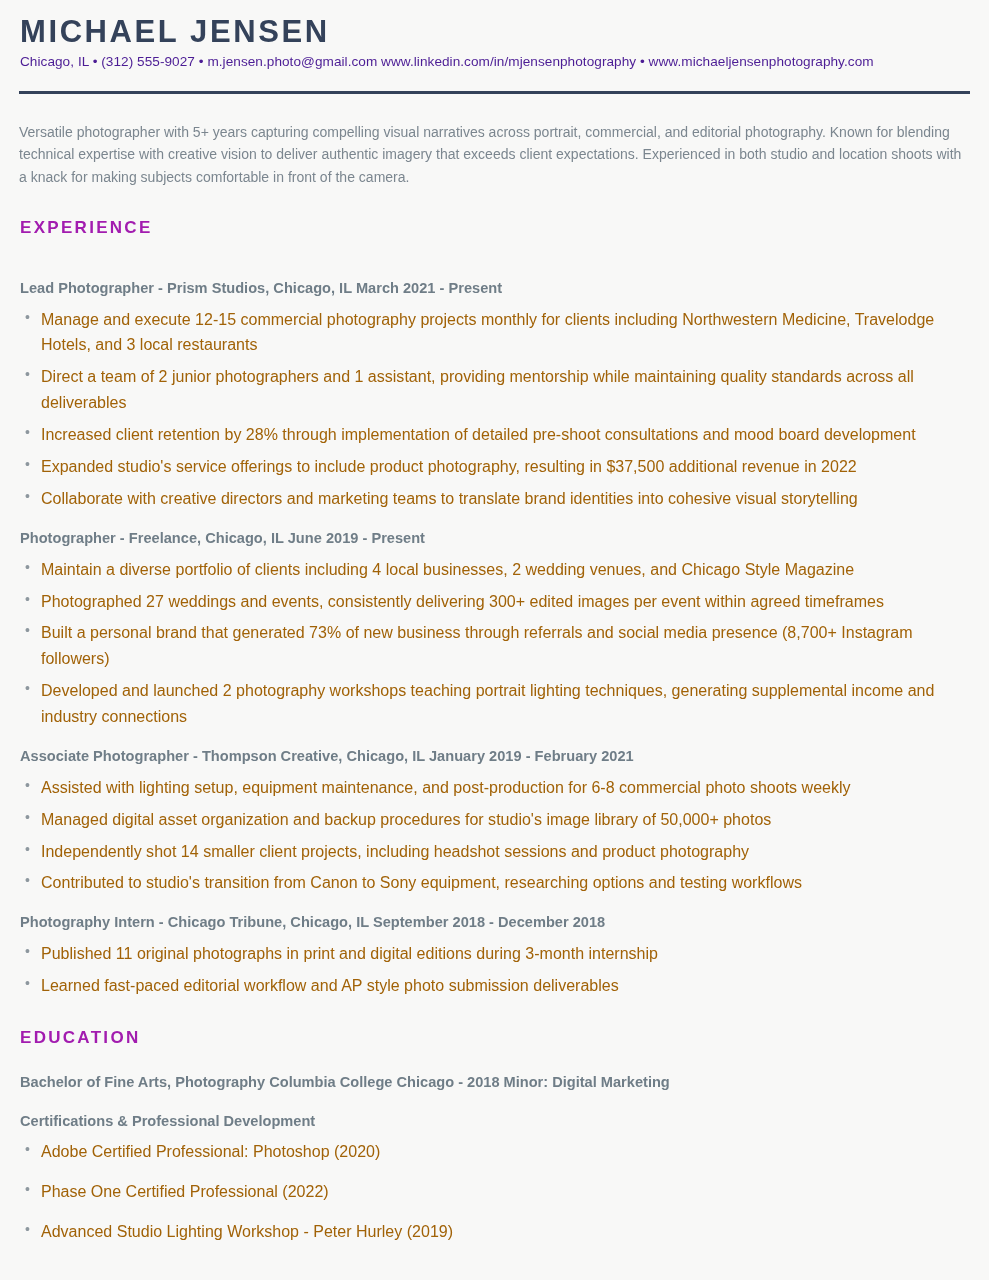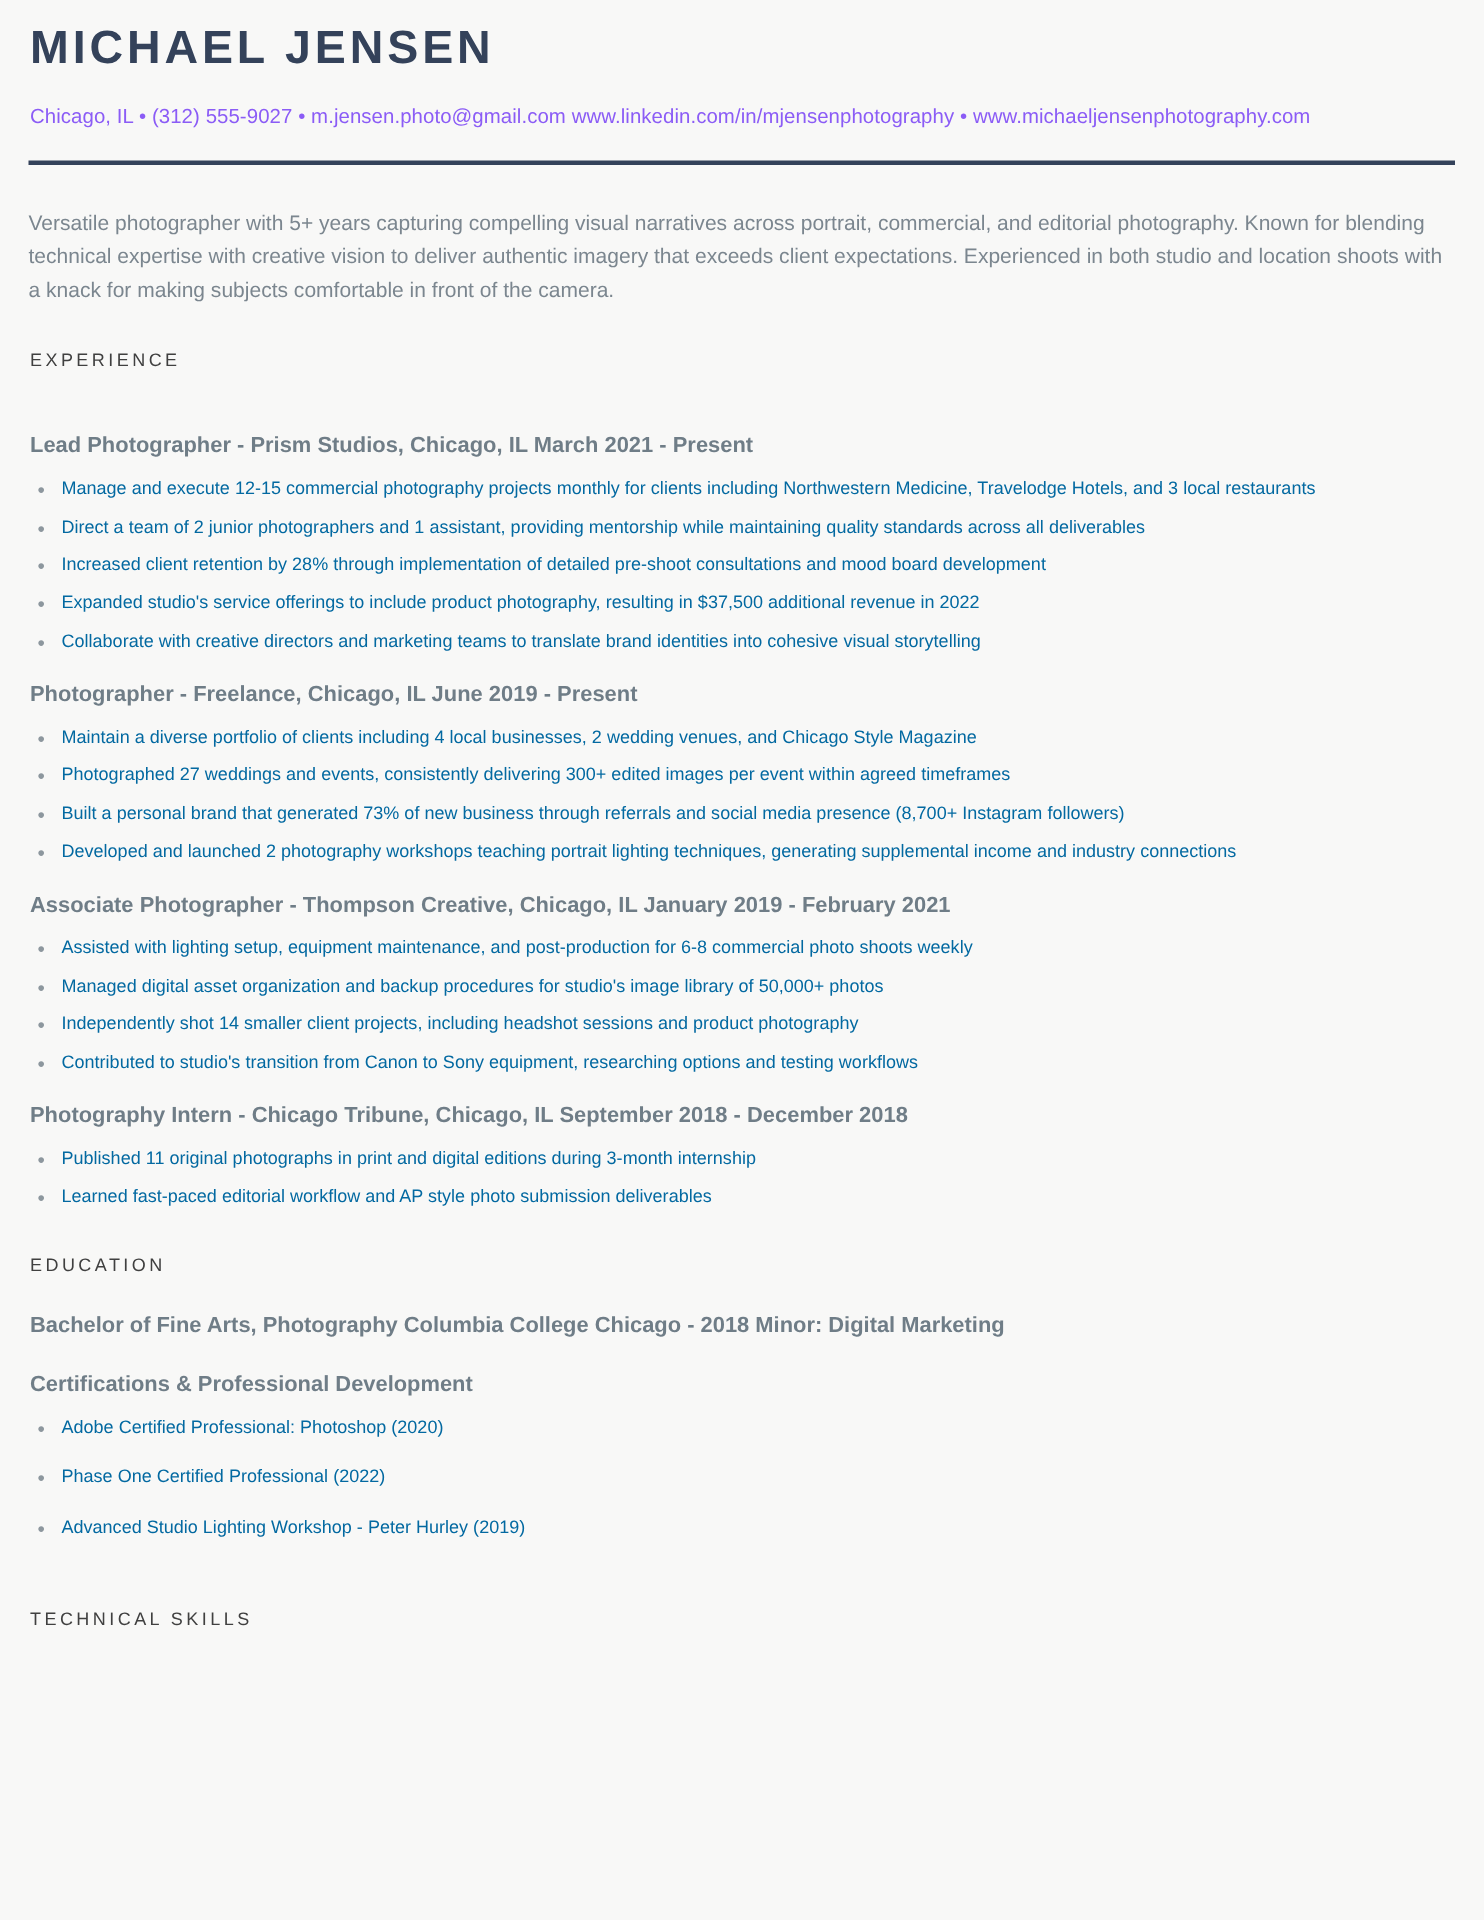--- a/index.html
+++ b/index.html
@@ -28,22 +28,21 @@
     font-size: 31px;
     font-weight: bold;
     letter-spacing: 2.6px;
     color: #34425a;
     margin: 0 0 0 1px;
     line-height: 1.25;
     font-family: "Liberation Sans", sans-serif;
   }
   .contact-line {
     font-size: 13.6px;
-    color: #8b5cf6;
-    margin-top: 16px;
+    color: #4c1d95;
     margin-left: 1px;
     line-height: 1.4;
     letter-spacing: 0.05px;
     white-space: nowrap;
   }
   .rule {
     height: 3px;
     background: #34425a;
     margin-top: 20px;
     margin-bottom: 0;
@@ -58,24 +57,24 @@
     color: #7b868f;
     max-width: 945px;
     letter-spacing: 0.01px;
   }
 
   
   .section {
     margin-top: 28px;
   }
   .section-title {
-    font-size: 12px;
-    font-weight: normal;
+    font-size: 17px;
+    font-weight: bold;
     letter-spacing: 2.3px;
-    color: #404040;
+    color: #a21caf;
     margin: 0 0 0 1px;
     line-height: 1.3;
   }
 
   .entry {
     margin-top: 0;
   }
   .entry-heading {
     font-size: 14.6px;
     font-weight: bold;
@@ -88,23 +87,23 @@
   .entry-heading.subsequent { margin-top: 17px; }
 
   ul.bullets {
     list-style: none;
     margin: 8px 0 0 0;
     padding: 0;
   }
   ul.bullets li {
     position: relative;
     padding-left: 22px;
-    font-size: 12px;
+    font-size: 16px;
     line-height: 1.62;
-    color: #0369a1;
+    color: #a16207;
     margin-bottom: 6px;
     max-width: 935px;
     letter-spacing: 0.01px;
   }
   ul.bullets li:last-child { margin-bottom: 0; }
   ul.bullets li::before {
     content: "\2022";
     position: absolute;
     left: 6px;
     top: -1px;

